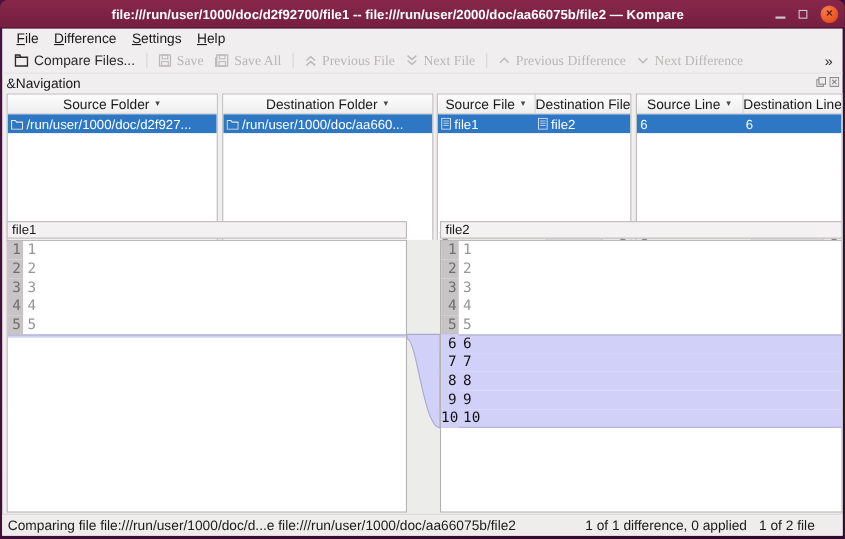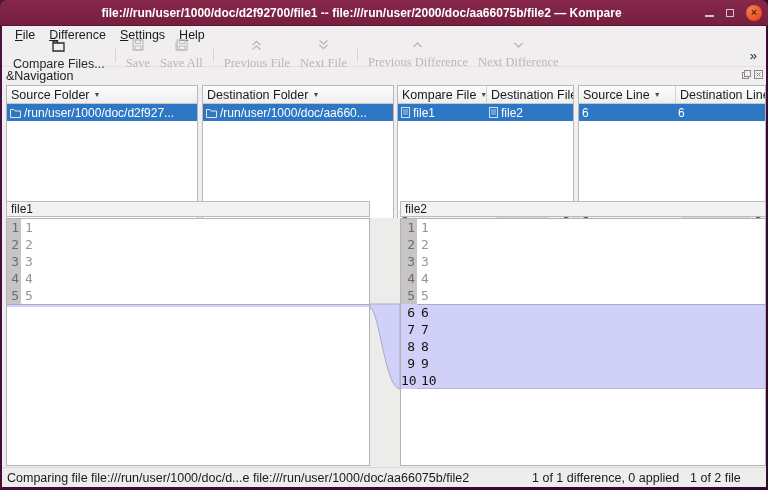--- a/index.html
+++ b/index.html
@@ -28,37 +28,37 @@
   
   .menubar { position:absolute; top:0; left:0; right:0; height:18px; display:flex;
              align-items:center; padding-left:7px; gap:2px; font-size:12.5px; color:#1a1a1a; }
   .menuitem { padding:1px 6px; white-space:nowrap; }
   .menuitem u { text-decoration:underline; text-underline-offset:1px; }
 
   
   .toolbar { position:absolute; top:18px; left:0; right:0; height:23px; display:flex;
              align-items:center; padding:0 6px; font-size:12.5px; color:#2a2a2a;
              border-bottom:1px solid #e3e1e1; }
-  .tbtn { display:flex; align-items:center; gap:5px; padding:2px 5px; white-space:nowrap;flex-direction:column; }
+  .tbtn { display:flex; align-items:center; gap:5px; padding:2px 5px; white-space:nowrap; }
   .tbtn.disabled { color:#b9b6b6;font-family:Liberation Serif, serif; }
   .tbtn svg { display:block; }
   .tsep { width:1px; height:14px; background:#d8d5d5; margin:0 5px; }
   .tb-overflow { margin-left:auto; font-size:13px; color:#2a2a2a; padding:0 4px; letter-spacing:-1px; }
 
   
   .navtitle { position:absolute; top:41px; left:0; right:0; height:18px; font-size:12.5px;
               color:#1a1a1a; padding-left:4px; line-height:18px; }
   .navbtns { position:absolute; right:3px; top:3px; display:flex; gap:3px; }
   .navbtns svg { display:block; }
 
   .panel { position:absolute; top:59px; height:140px; background:#ffffff;
            border:1px solid #b9b7b7; overflow:hidden; }
   .phead { display:flex; height:18px; background:linear-gradient(#fdfdfd,#efeeee);
            border-bottom:1px solid #c9c7c7; font-size:12.5px; color:#1a1a1a; }
-  .pcol { display:flex; align-items:center; justify-content:flex-start; padding:0 4px;
+  .pcol { display:flex; align-items:center; justify-content:center; padding:0 4px;
           white-space:nowrap; overflow:hidden; height:100%; }
   .pcol + .pcol { border-left:1px solid #d4d2d2; }
   .sortarrow { font-size:7px; color:#4a4a4a; margin-left:4px; }
   .prow { display:flex; align-items:center; height:17px; background:#2d77c5; color:#ffffff;
           font-size:12px; white-space:nowrap; overflow:hidden; }
   .pcell { display:flex; align-items:center; gap:3px; padding:0 3px; height:100%; overflow:hidden; }
   .pcell svg { flex:none; }
 
   .hscroll { position:absolute; left:1px; right:1px; bottom:1px; height:12px; background:#f4f2f2;
              border-top:1px solid #dddbdb; }
@@ -215,21 +215,21 @@
             <path d="M0.5 9.5 L0.5 1.5 L4 1.5 L5 3 L10.5 3 L10.5 9.5 Z" fill="none" stroke="#efe6d2" stroke-width="1"></path>
           </svg>
           <span>/run/user/1000/doc/aa660...</span>
         </div>
       </div>
     </div>
 
     <div class="panel" style="left:395px; width:177px;">
       <div class="phead">
         <div class="pcol" style="width:88px; flex:none;">
-          <span>Kompare File</span>
+          <span>Source File</span>
           <span class="sortarrow">▼</span>
         </div>
         <div class="pcol" style="flex:1;">
           <span>Destination File</span>
         </div>
       </div>
       <div class="prow">
         <div class="pcell" style="width:88px; flex:none;">
           <svg width="9" height="11" viewBox="0 0 9 11">
             <rect x="0.5" y="0.5" width="8" height="10" fill="none" stroke="#cfe0f2" stroke-width="1"></rect>

